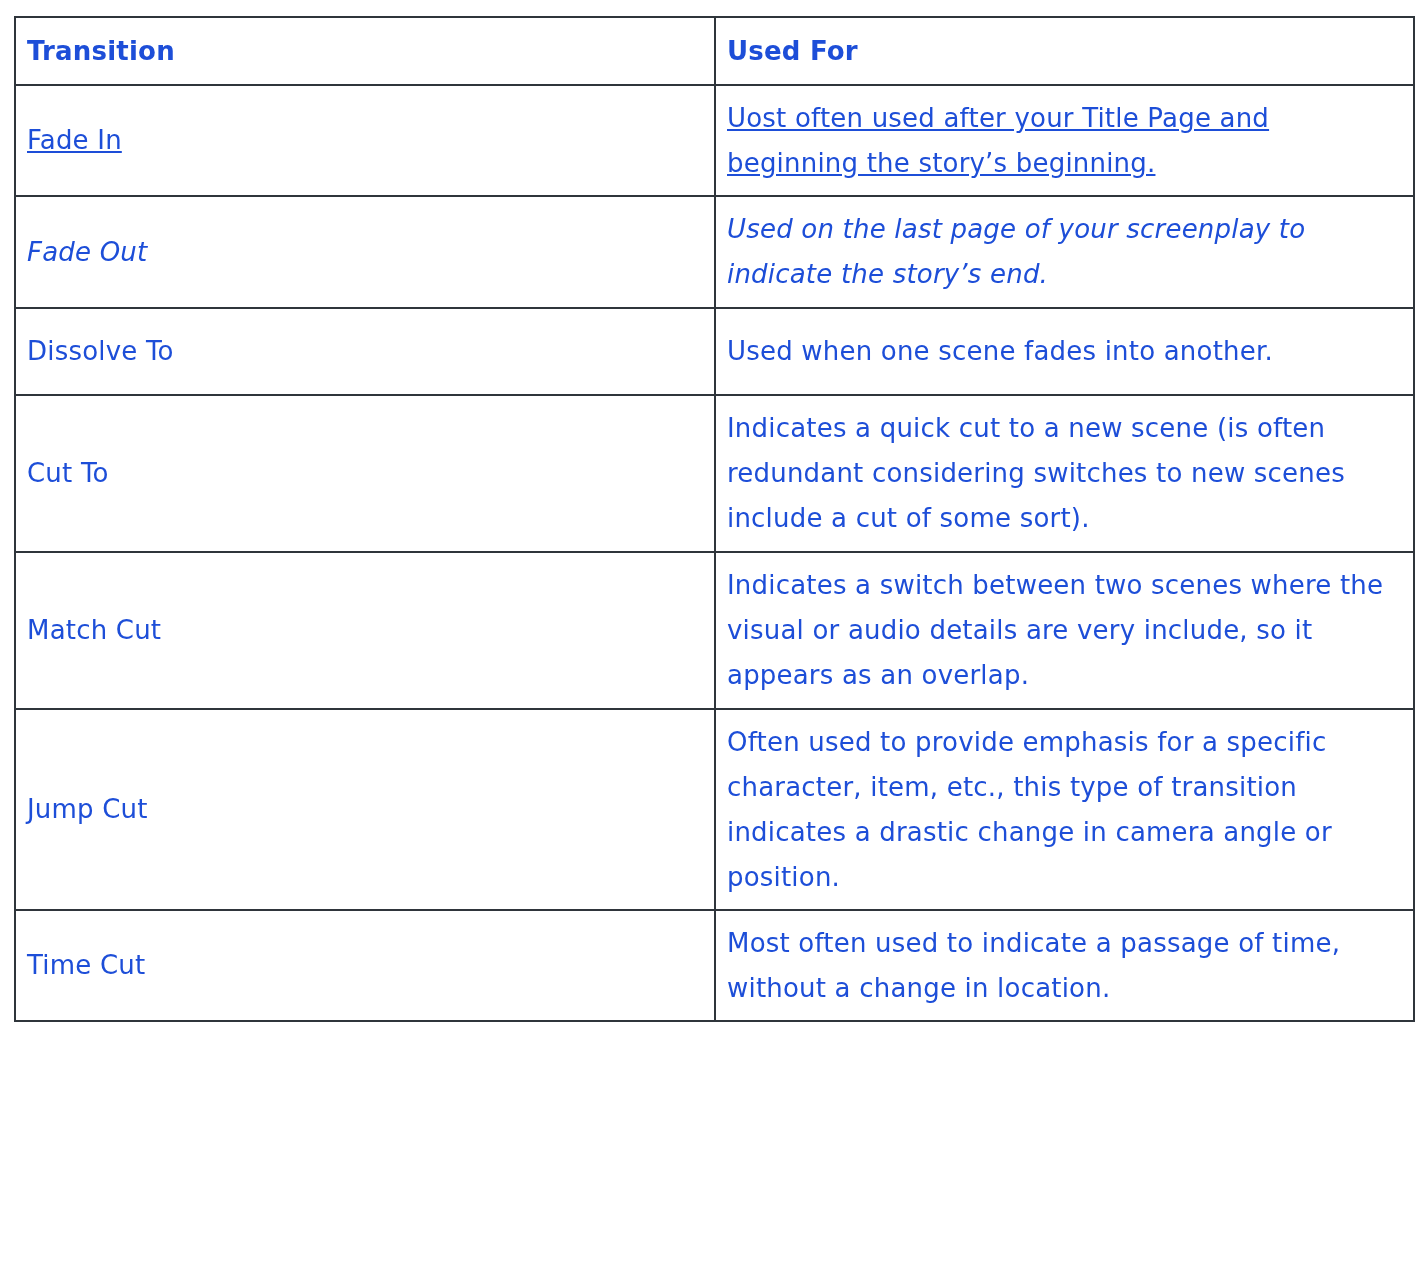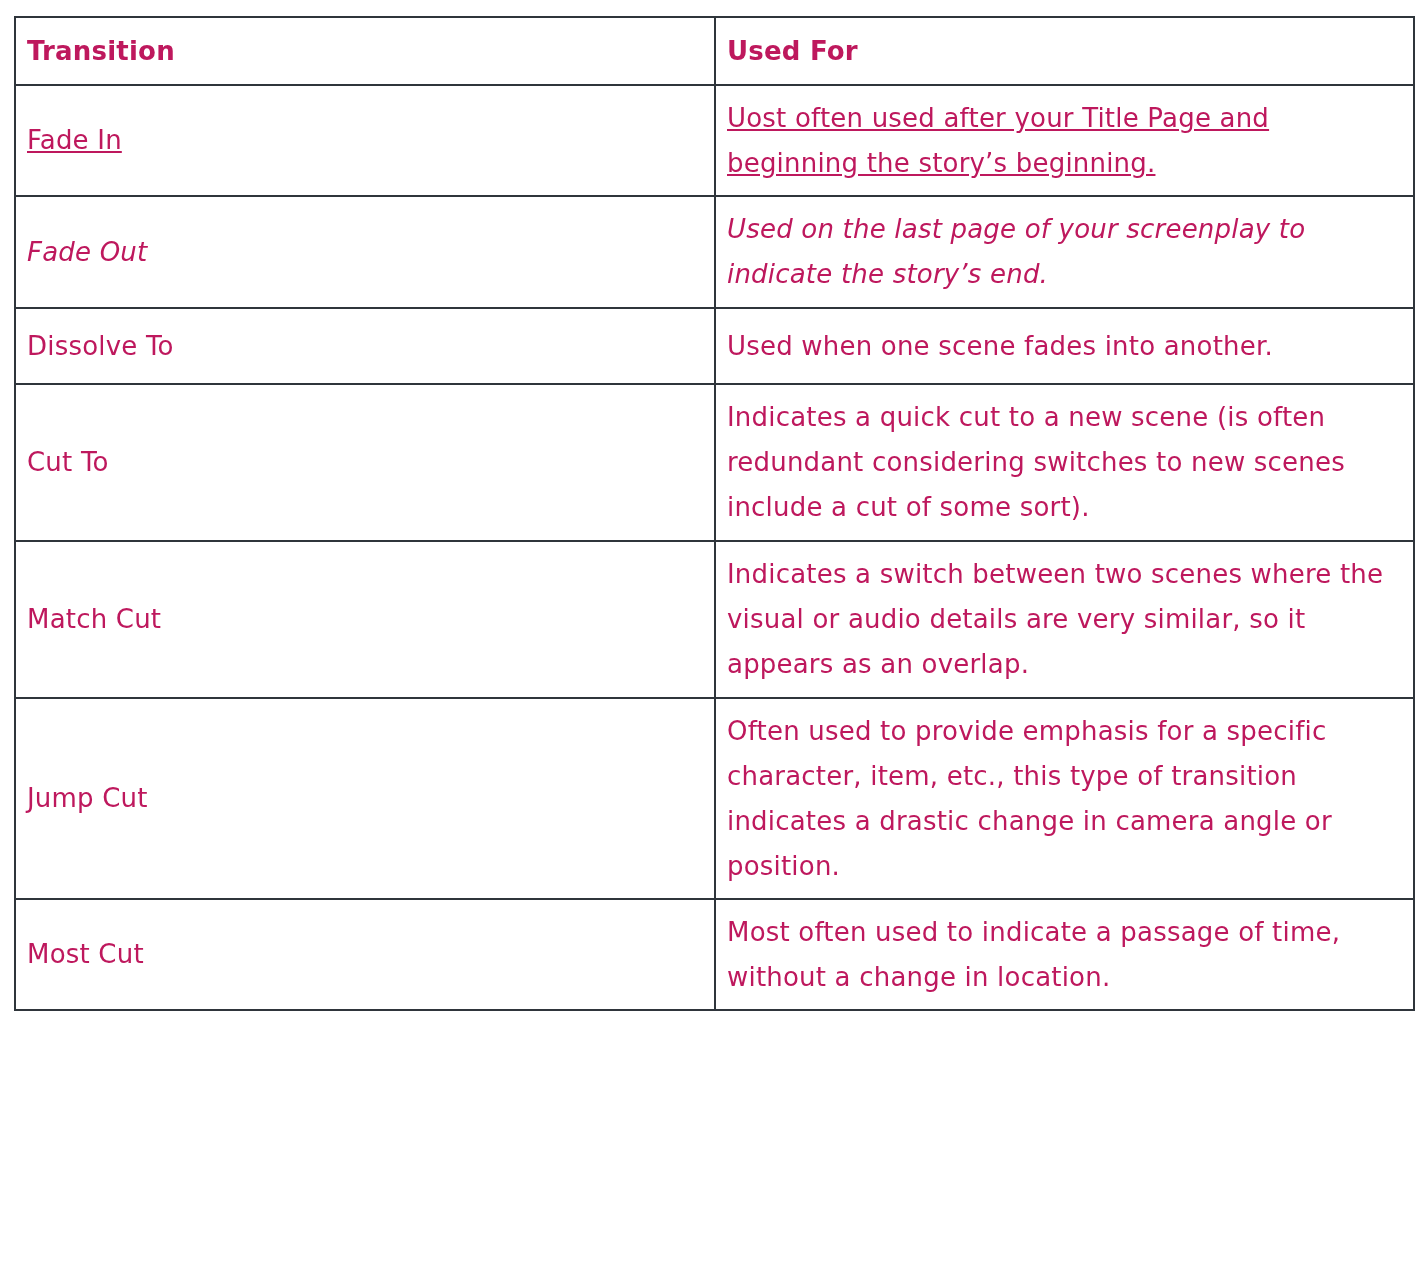--- a/index.html
+++ b/index.html
@@ -3,39 +3,39 @@
 <meta charset="utf-8">
 <style>
   html, body { margin: 0; padding: 0; background: #ffffff; }
   body { width: 1428px; height: 1282px; position: relative; overflow: hidden; }
   table.transitions {
     position: absolute; left: 14px; top: 16px;
     width: 1399px;
     border-collapse: collapse;
     table-layout: fixed;
     font-family: "DejaVu Sans", sans-serif;
-    color: #be185d;
+    color: #1d4ed8;
   }
   table.transitions td, table.transitions th {
     border: 2px solid #2f353b;
     padding: 0 10px 0 11px;
     vertical-align: middle;
     text-align: left;
     font-size: 26px;
     line-height: 45px;
     letter-spacing: 0.2px;
   }
   table.transitions th { font-weight: bold; }
   col.c1 { width: 700px; }
   col.c2 { width: 699px; }
   tr.h0 { height: 68px; }
   tr.r1 { height: 111px; text-decoration: underline; }
   tr.r2 { height: 112px; font-style: italic; }
   tr.r3 { height: 156px; }
-  tr.r4 { height: 76px; }
+  tr.r4 { height: 87px; }
   tr.r5 { height: 157px; }
   tr.r6 { height: 111px; }
   tr.r7 { height: 157px; }
   tr.r8 { height: 201px; }
   tr.r9 { height: 111px; }
 </style>
 </head>
 <body>
 
 <table class="transitions">
@@ -61,24 +61,24 @@
     <tr class="r4">
       <td>Dissolve To</td>
       <td>Used when one scene fades into another.</td>
     </tr>
     <tr class="r5">
       <td>Cut To</td>
       <td>Indicates a quick cut to a new scene (is often redundant considering switches to new scenes include a cut of some sort).</td>
     </tr>
     <tr class="r7">
       <td>Match Cut</td>
-      <td>Indicates a switch between two scenes where the visual or audio details are very similar, so it appears as an overlap.</td>
+      <td>Indicates a switch between two scenes where the visual or audio details are very include, so it appears as an overlap.</td>
     </tr>
     <tr class="r8">
       <td>Jump Cut</td>
       <td>Often used to provide emphasis for a specific character, item, etc., this type of transition indicates a drastic change in camera angle or position.</td>
     </tr>
     <tr class="r9">
-      <td>Most Cut</td>
+      <td>Time Cut</td>
       <td>Most often used to indicate a passage of time, without a change in location.</td>
     </tr>
   </tbody>
 </table>
 
 </body></html>

